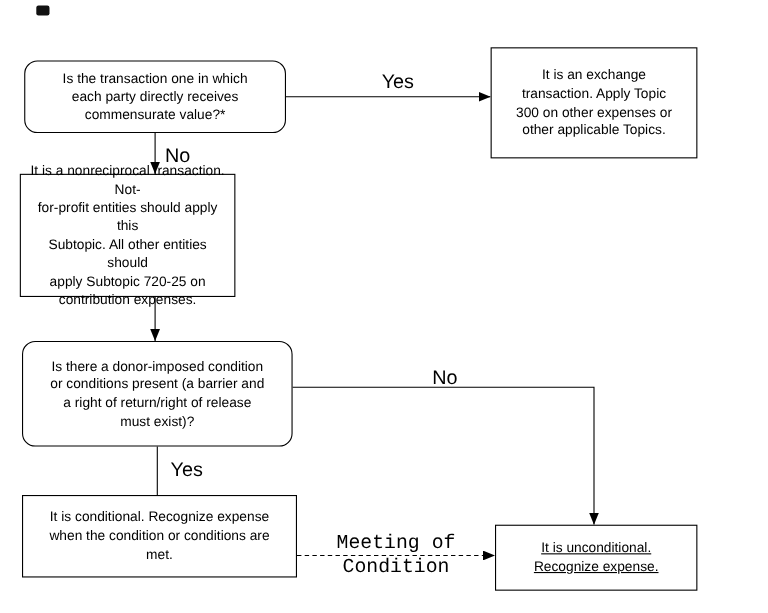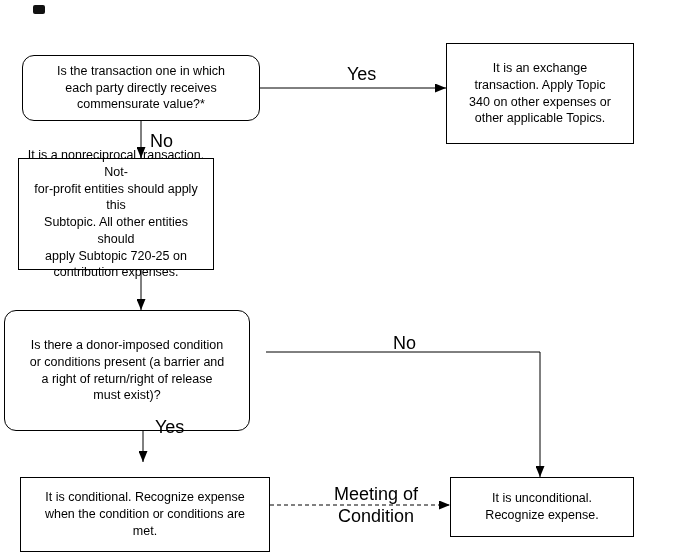--- a/index.html
+++ b/index.html
@@ -73,44 +73,44 @@
   </svg>
 
   <div class="corner-mark"></div>
 
   <div class="node rounded" style="left:22px; top:55px; width:238px; height:66px;">Is the transaction one in which
 each party directly receives
 commensurate value?*</div>
 
   <div class="node" style="left:446px; top:43px; width:188px; height:101px;">It is an exchange
 transaction. Apply Topic
-340 on other expenses or
+300 on other expenses or
 other applicable Topics.</div>
 
   <div class="node" style="left:18px; top:158px; width:196px; height:112px;">It is a nonreciprocal transaction. Not-
 for-profit entities should apply this
 Subtopic. All other entities should
 apply Subtopic 720-25 on
 contribution expenses.</div>
 
-  <div class="node rounded" style="left:4px; top:310px; width:246px; height:121px;">Is there a donor-imposed condition
+  <div class="node rounded" style="left:20px; top:310px; width:246px; height:96px;">Is there a donor-imposed condition
 or conditions present (a barrier and
 a right of return/right of release
 must exist)?</div>
 
-  <div class="node" style="left:20px; top:477px; width:250px; height:75px;">It is conditional. Recognize expense
+  <div class="node" style="left:20px; top:450px; width:250px; height:75px;">It is conditional. Recognize expense
 when the condition or conditions are
 met.</div>
 
-  <div class="node" style="left:450px; top:477px; width:184px; height:60px;">It is unconditional.
+  <div class="node" style="left:450px; top:477px; width:184px; height:60px;text-decoration:underline;">It is unconditional.
 Recognize expense.</div>
 
   <div class="edge-label" style="left:347px; top:64px;">Yes</div>
 
   <div class="edge-label" style="left:150px; top:131px;">No</div>
 
   <div class="edge-label" style="left:393px; top:333px;">No</div>
 
   <div class="edge-label" style="left:155px; top:417px;">Yes</div>
 
-  <div class="edge-label centered" style="left:314px; top:484px; width:124px;">Meeting of Condition</div>
+  <div class="edge-label centered" style="left:298px; top:484px; width:124px;font-family:Liberation Mono, monospace;">Meeting of Condition</div>
 
 </div>
 
 </body></html>

